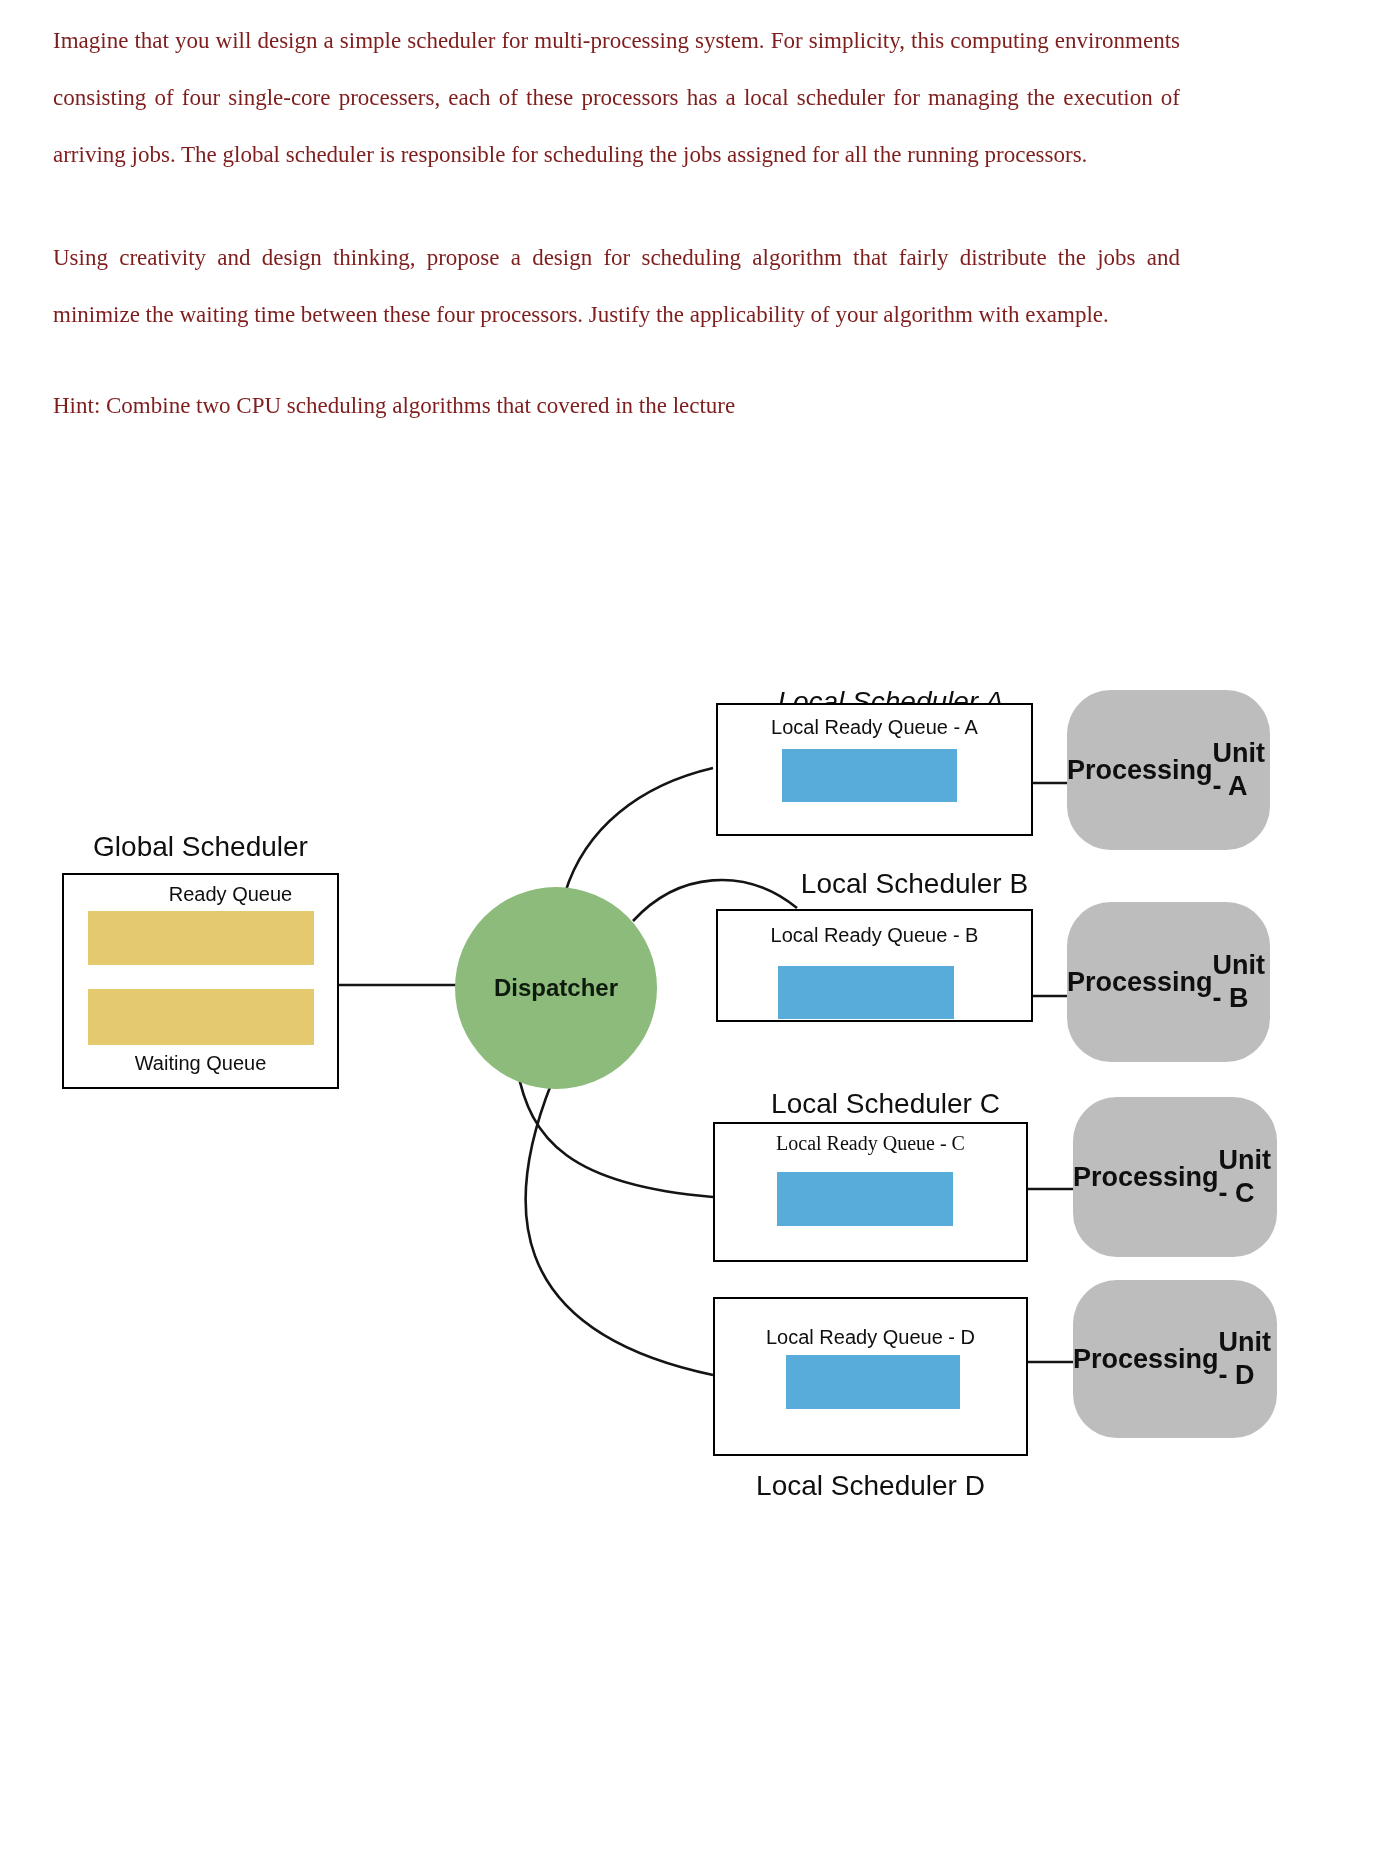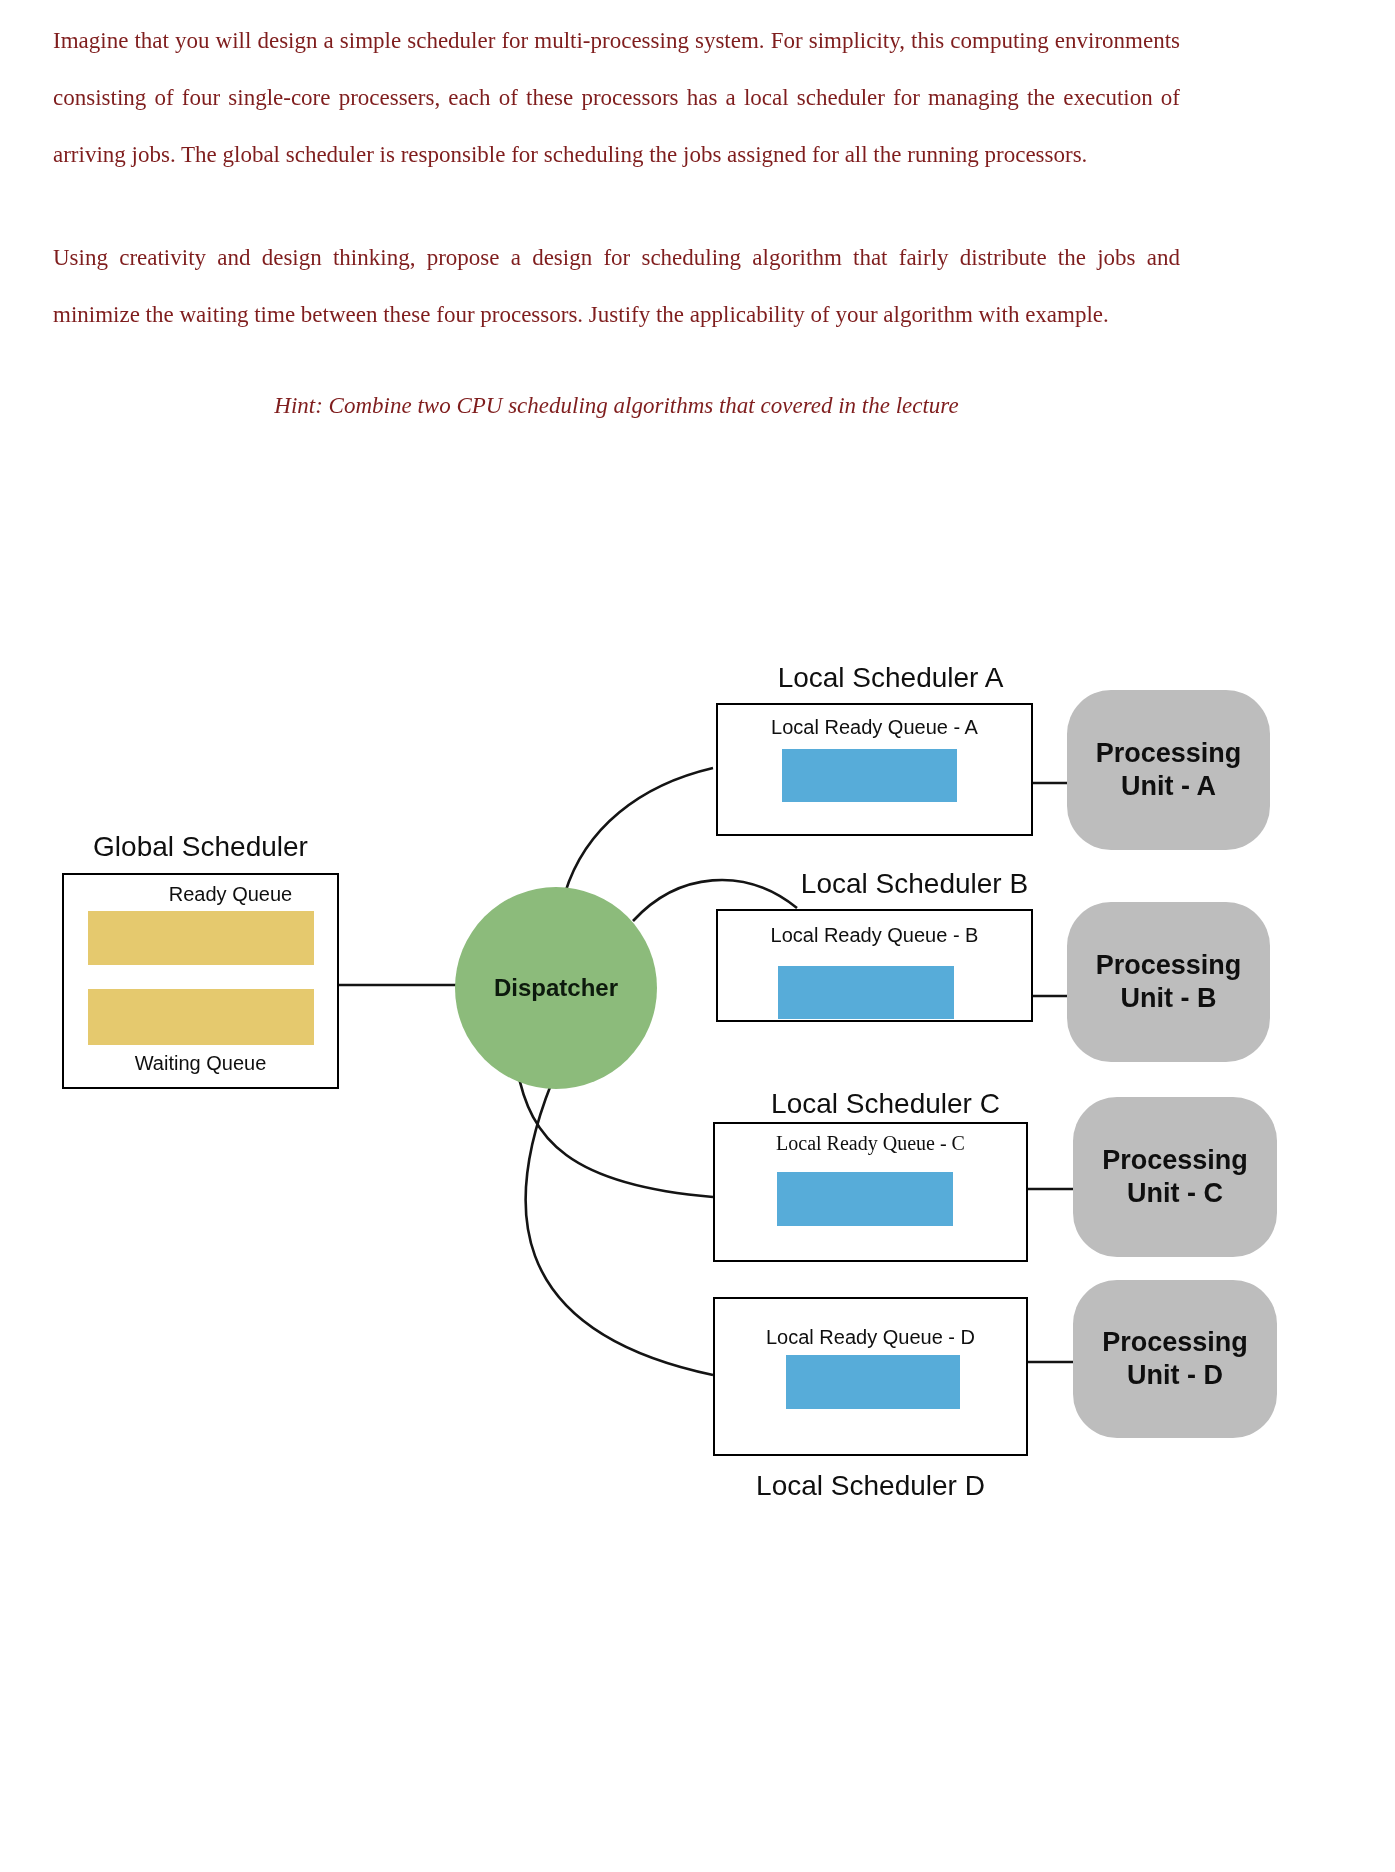--- a/index.html
+++ b/index.html
@@ -8,21 +8,21 @@
     overflow:hidden; font-family:"Liberation Sans", sans-serif;
   }
   
   .textblock {
     position:absolute; left:53px; top:12px; width:1127px;
     font-family:"Liberation Serif", serif; color:#7f1d1d;
     font-size:23px; line-height:57px;
   }
   .para { margin:0; text-align:justify; }
   .para2 { margin-top:46px; }
-  .hint { margin:34px 0 0 0; font-style:italic; text-align:center; }
+  .hint { margin:34px 0 0 0; text-align:left; }
 
   
   .connectors { position:absolute; left:0; top:0; z-index:1; }
   .dlabel {
     position:absolute; z-index:2; font-size:28px; color:#0f0f0f;
     text-align:center; white-space:nowrap; line-height:32px;
   }
   .dbox {
     position:absolute; z-index:2; background:#ffffff;
     border:2.5px solid #000000; box-sizing:border-box;
@@ -43,21 +43,21 @@
 
   
   .dispatcher {
     position:absolute; z-index:2; left:455px; top:887px;
     width:202px; height:202px; border-radius:50%;
     display:flex; align-items:center; justify-content:center;
     font-weight:bold; font-size:24px; color:#0d1a0d;
   }
 
   
-  .lst-a { left:732px; top:662px;  width:317px; }
+  .lst-a { left:732px; top:686px;  width:317px;font-style:italic; }
   .ls-a  { left:716px; top:703px;  width:317px; height:133px; }
   .lq-a  { top:6px; }
   .lb-a  { left:64px; top:44px; width:175px; height:53px; }
 
   .lst-b { left:756px; top:868px;  width:317px; }
   .ls-b  { left:716px; top:909px;  width:317px; height:113px; }
   .lq-b  { top:8px; }
   .lb-b  { left:60px; top:55px; width:176px; height:53px; }
 
   .lst-c { left:728px; top:1088px; width:315px; }
@@ -66,21 +66,21 @@
   .lb-c  { left:62px; top:48px; width:176px; height:54px; }
 
   .ls-d  { left:713px; top:1297px; width:315px; height:159px; }
   .lq-d  { top:22px; }
   .lb-d  { left:71px; top:56px; width:174px; height:54px; }
   .lst-d { left:713px; top:1470px; width:315px; }
 
   
   .pu {
     position:absolute; z-index:2; border-radius:44px;
-    display:flex; flex-direction:column; align-items:center; justify-content:center;
+    display:flex; flex-direction:row; align-items:center; justify-content:center;
     font-weight:bold; font-size:27px; line-height:33px; color:#0f0f0f;
   }
   .pu-a { left:1067px; top:690px;  width:203px; height:160px; }
   .pu-b { left:1067px; top:902px;  width:203px; height:160px; }
   .pu-c { left:1073px; top:1097px; width:204px; height:160px; }
   .pu-d { left:1073px; top:1280px; width:204px; height:158px; }
 </style>
 </head>
 <body>
 

